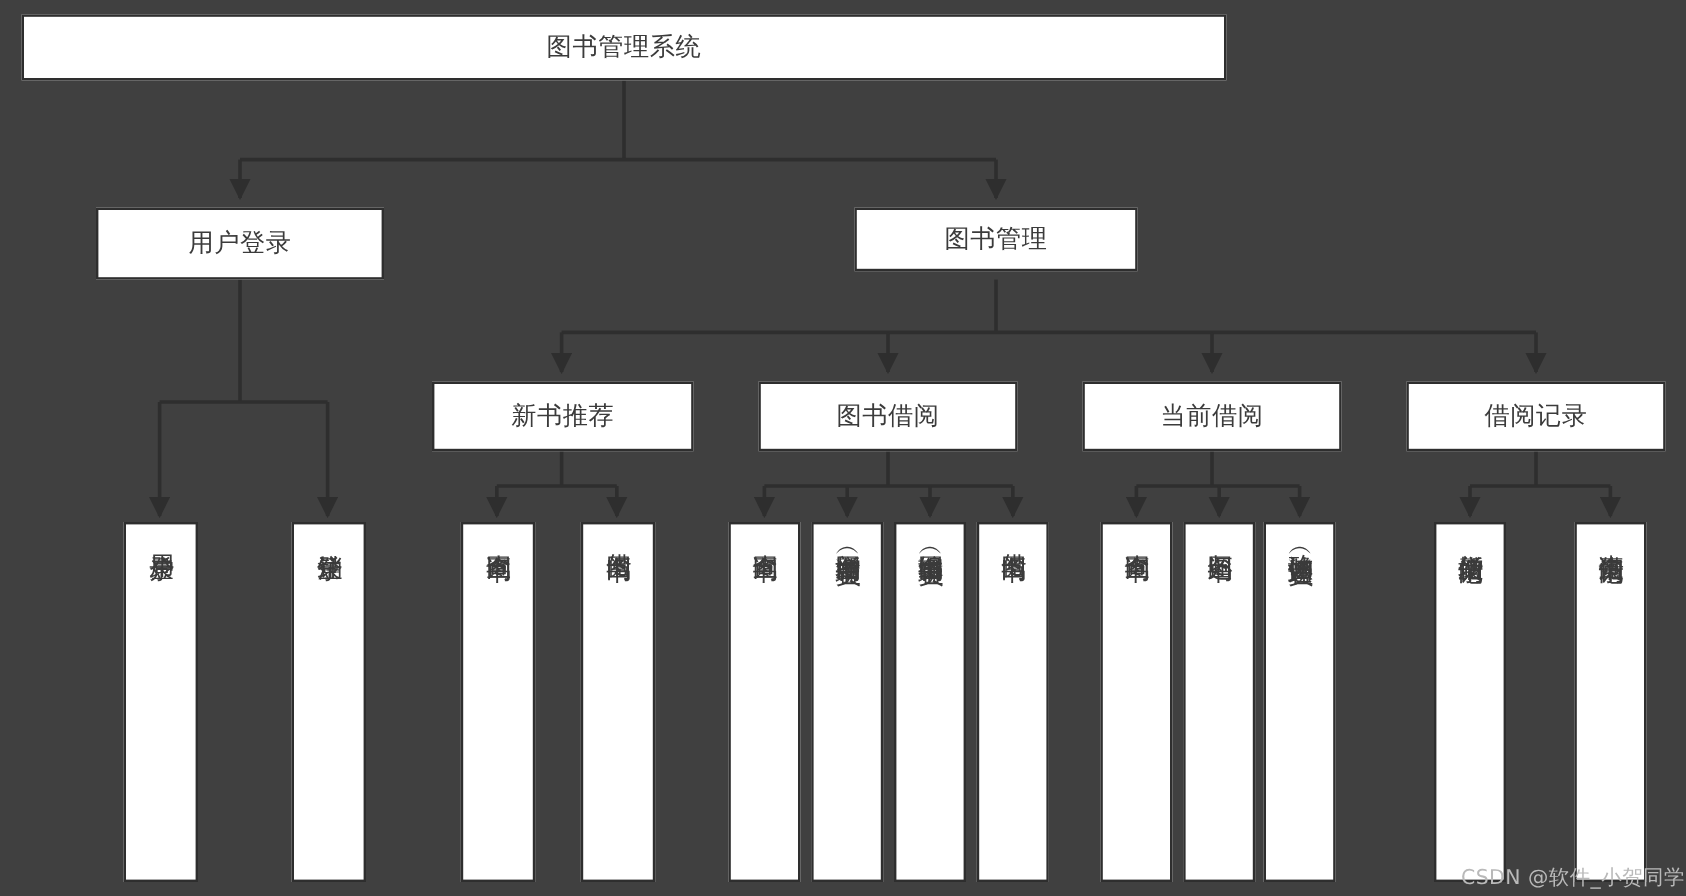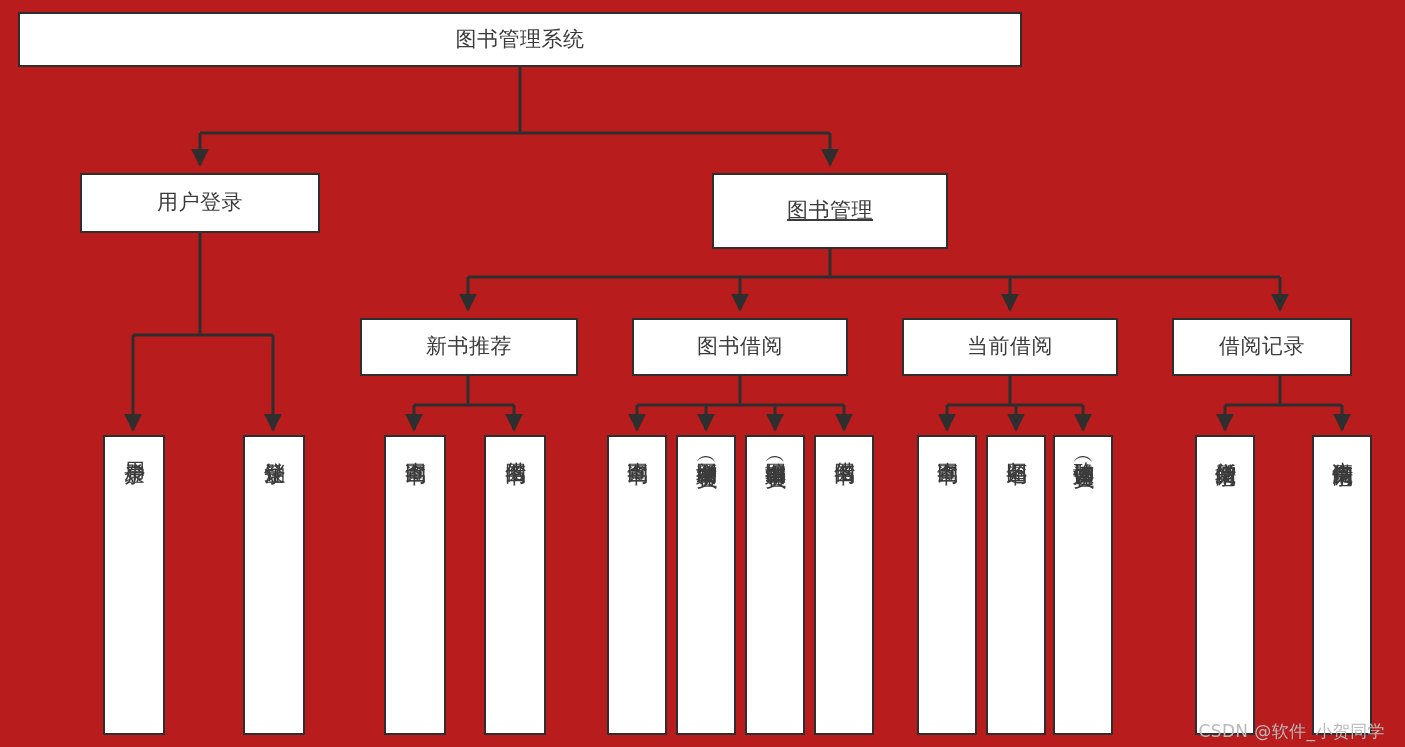--- a/index.html
+++ b/index.html
@@ -8,21 +8,21 @@
     padding: 0;
     background: #ffffff;
   }
   body {
     font-family: "DejaVu Sans", "Liberation Sans", sans-serif;
   }
   #canvas {
     position: relative;
     width: 1405px;
     height: 747px;
-    background: #b91c1c;
+    background: #404040;
     overflow: hidden;
   }
   #diagram-svg {
     position: absolute;
     left: 0;
     top: 0;
     width: 1405px;
     height: 747px;
   }
   .node {
@@ -53,21 +53,21 @@
     writing-mode: vertical-rl;
     text-orientation: upright;
     font-size: 21px;
     line-height: 1.22;
     letter-spacing: 1px;
     color: #3b3b3b;
     text-align: start;
   }
   .watermark {
     position: absolute;
-    right: 20px;
+    right: 1px;
     bottom: 4px;
     font-size: 17px;
     color: #b9b9b9;
     white-space: nowrap;
     letter-spacing: 0.4px;
     pointer-events: none;
   }
 </style>
 </head>
 <body>
@@ -124,34 +124,34 @@
     </g>
   </svg>
 
   <div class="node node-h node-root" style="left:18px; top:12px; width:1004px; height:55px;">
     <span>图书管理系统</span>
   </div>
 
   <div class="node node-h" style="left:80px; top:173px; width:240px; height:60px;">
     <span>用户登录</span>
   </div>
-  <div class="node node-h" style="left:712px; top:173px; width:236px; height:76px;text-decoration:underline;">
+  <div class="node node-h" style="left:712px; top:173px; width:236px; height:53px;">
     <span>图书管理</span>
   </div>
 
   <div class="node node-h" style="left:360px; top:318px; width:218px; height:58px;text-align:right;">
     <span>新书推荐</span>
   </div>
   <div class="node node-h" style="left:902px; top:318px; width:216px; height:58px;">
     <span>当前借阅</span>
   </div>
   <div class="node node-h" style="left:632px; top:318px; width:216px; height:58px;">
     <span>图书借阅</span>
   </div>
-  <div class="node node-h" style="left:1172px; top:318px; width:180px; height:58px;">
+  <div class="node node-h" style="left:1172px; top:318px; width:216px; height:58px;">
     <span>借阅记录</span>
   </div>
 
   <div class="node node-v" style="left:103px; top:435px; width:62px; height:300px;">
     <span class="vtext">用户登录</span>
   </div>
   <div class="node node-v" style="left:243px; top:435px; width:62px; height:300px;">
     <span class="vtext">注销登录</span>
   </div>
 

